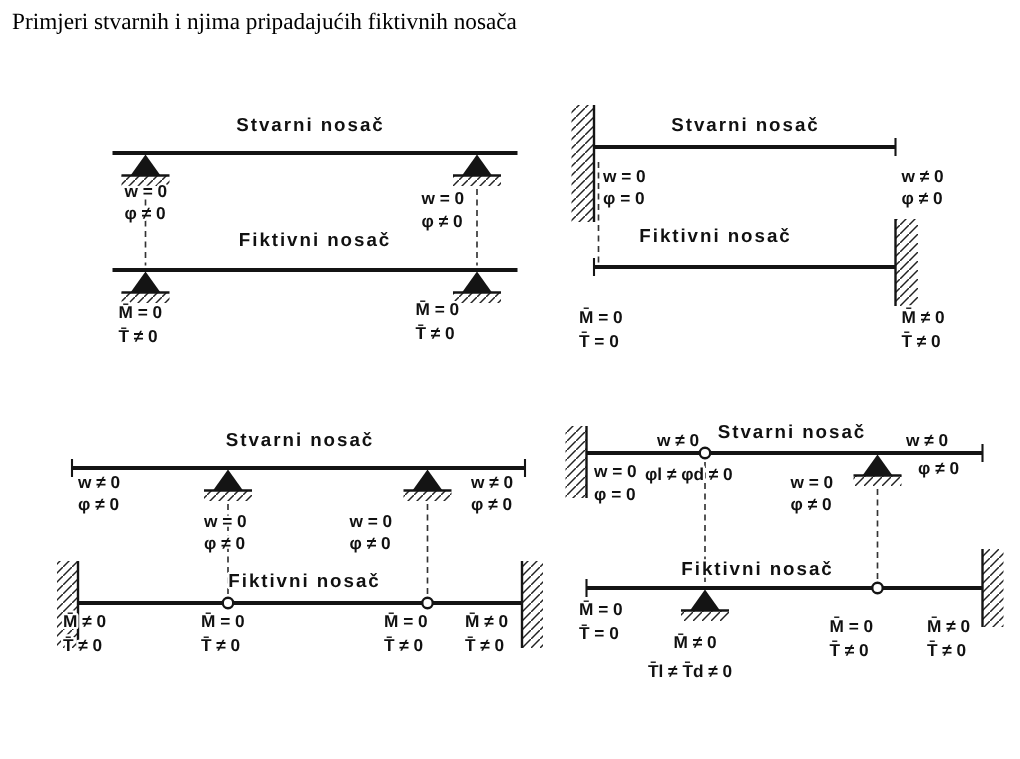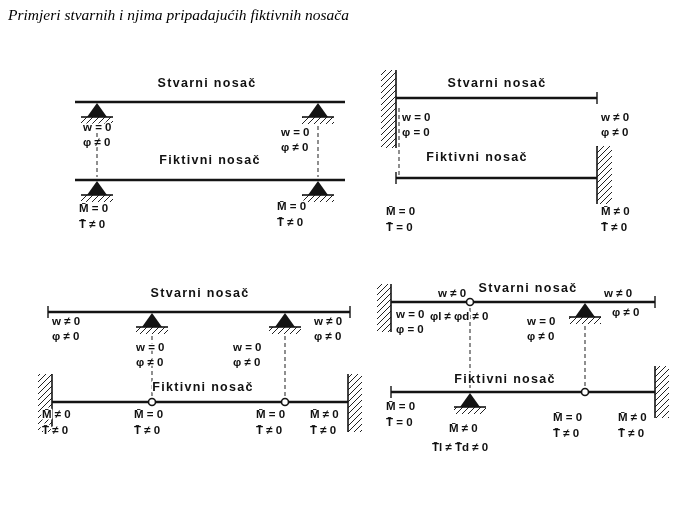--- a/index.html
+++ b/index.html
@@ -2,21 +2,21 @@
 <html><head>
 <meta charset="utf-8">
 <style>
   html,body{margin:0;padding:0;}
   body{
     width:680px;height:506px;background:#ffffff;overflow:hidden;position:relative;
     font-family:"Liberation Sans",sans-serif;
   }
   .page-title{
     position:absolute;left:8px;top:6px;
-    font-family:"Liberation Serif",serif;font-size:15.5px;color:#000;font-style:italic;
+    font-family:"Liberation Serif",serif;font-size:15.5px;color:#000;
   }
   svg{position:absolute;left:0;top:0;}
   .beam{stroke:#141414;stroke-width:2.6;}
   .thin{stroke:#141414;stroke-width:1.4;}
   .dash{stroke:#333;stroke-width:1.1;stroke-dasharray:4 3;}
   .tri{fill:#141414;stroke:none;}
   .hat{fill:url(#hatch);stroke:none;}
   .hatl{stroke:#141414;stroke-width:1.6;}
   .hinge{fill:#fff;stroke:#141414;stroke-width:1.6;}
   .lbl{

